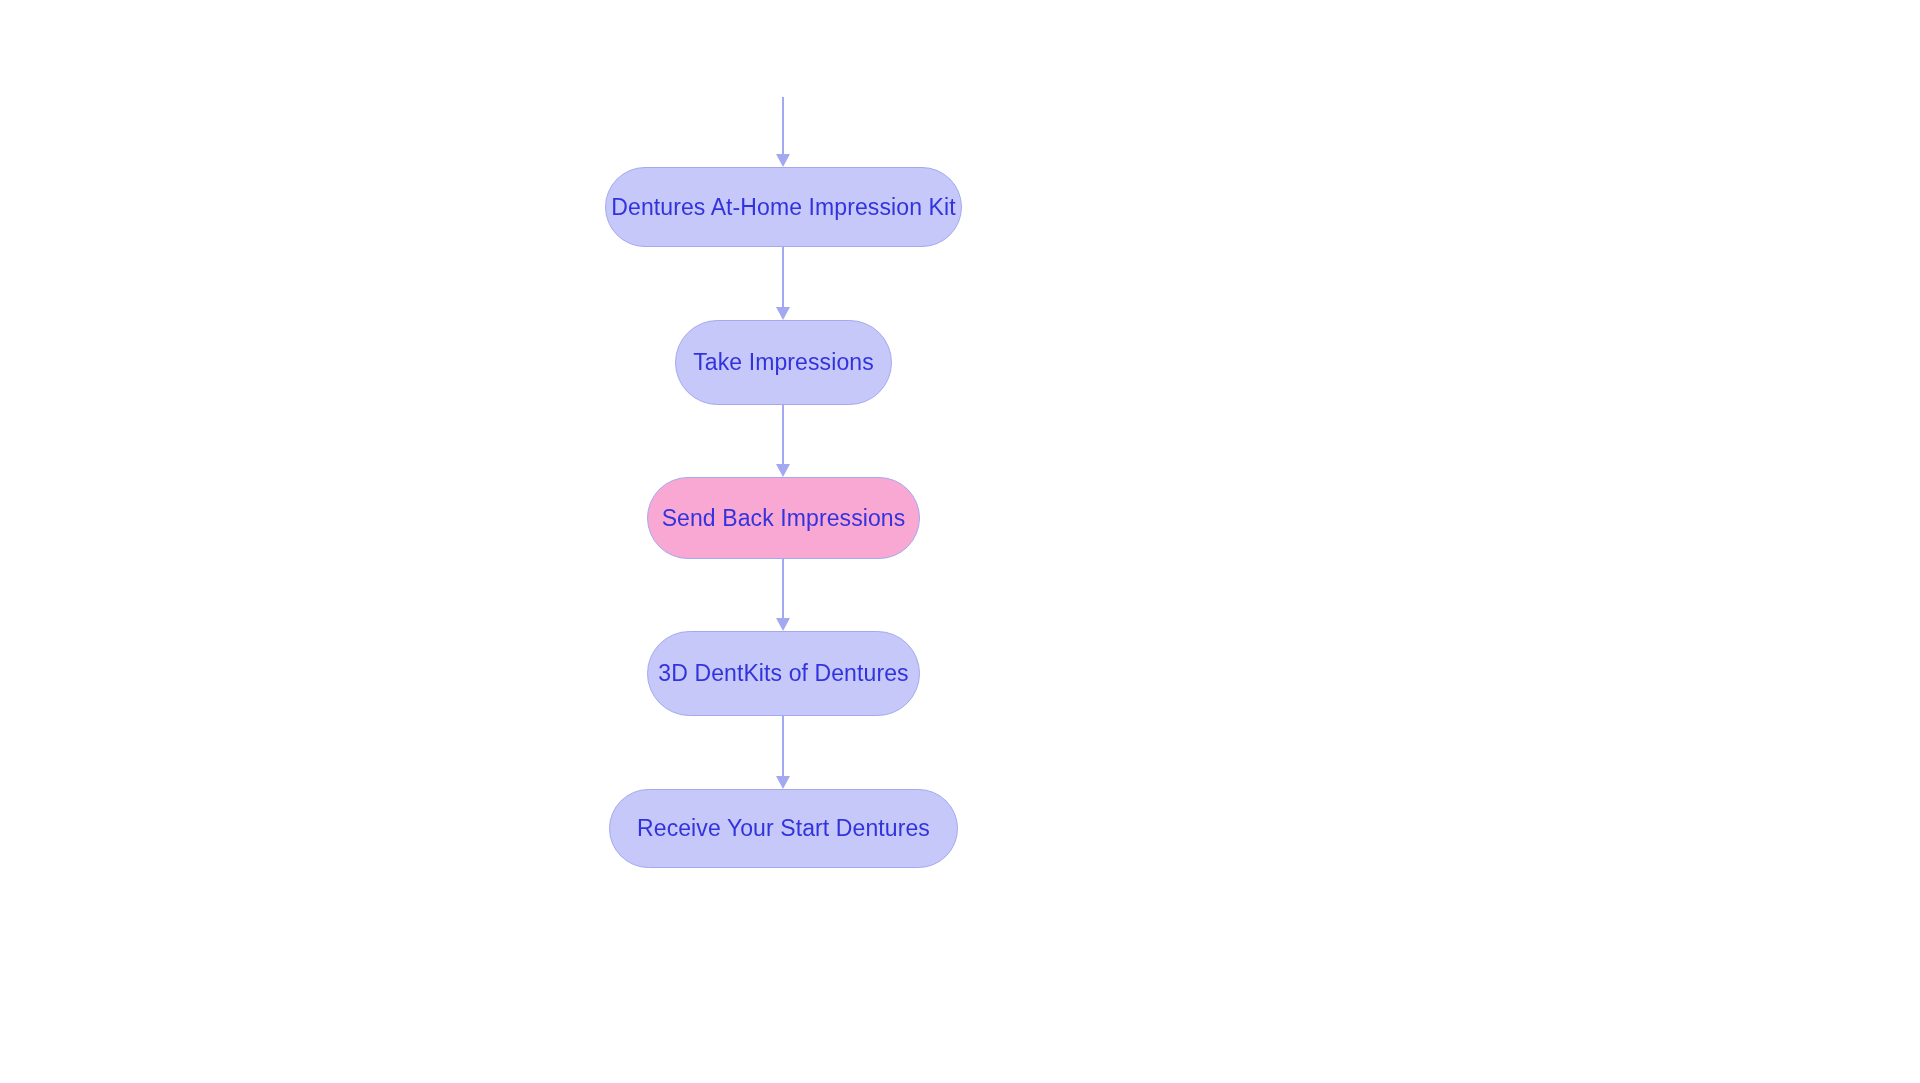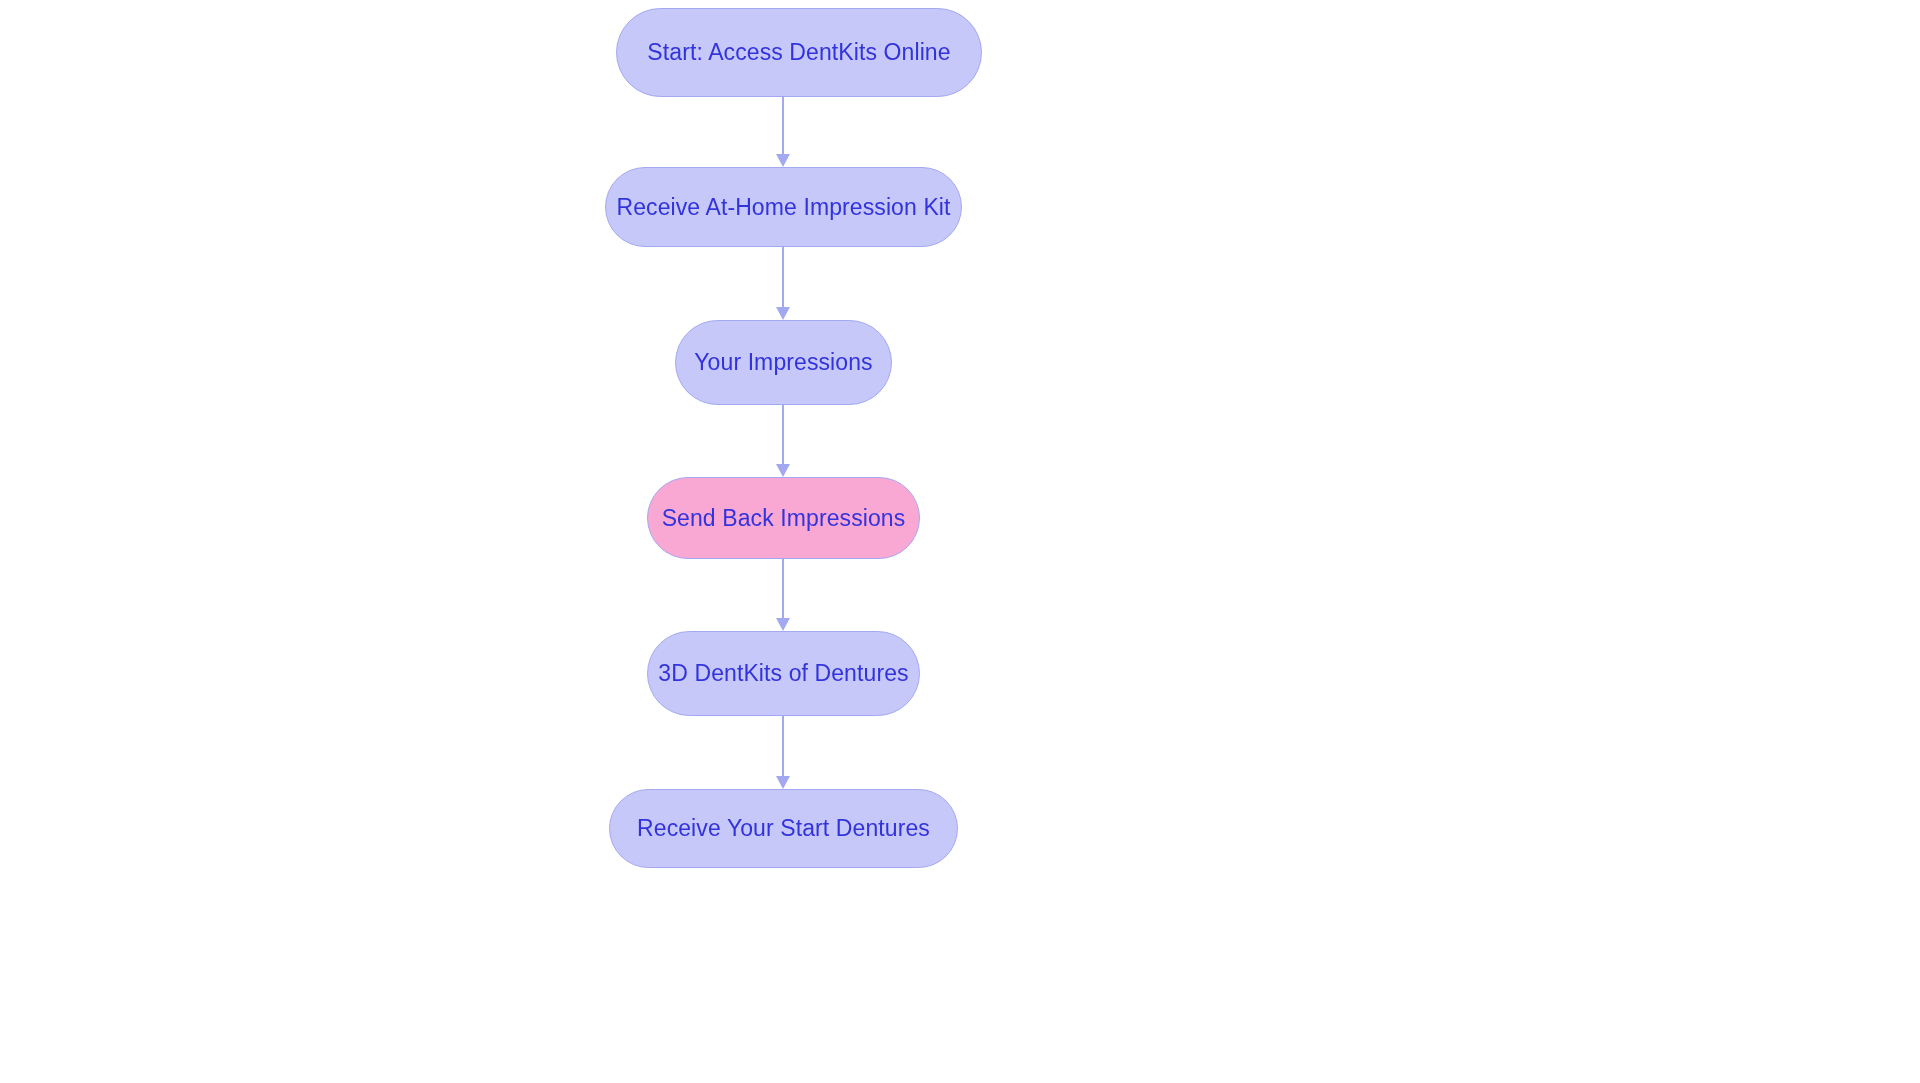--- a/index.html
+++ b/index.html
@@ -86,28 +86,25 @@
       <div class="edge-arrow" style="top: 59px; border-top-color: rgb(163, 169, 240);"></div>
     </div>
     <div class="edge" style="left: 782px; top: 559px; width: 2px; height: 72px;">
       <div class="edge-line" style="height: 60px; background: rgb(163, 169, 240);"></div>
       <div class="edge-arrow" style="top: 59px; border-top-color: rgb(163, 169, 240);"></div>
     </div>
     <div class="edge" style="left: 782px; top: 716px; width: 2px; height: 73px;">
       <div class="edge-line" style="height: 61px; background: rgb(163, 169, 240);"></div>
       <div class="edge-arrow" style="top: 60px; border-top-color: rgb(163, 169, 240);"></div>
     </div>
-    <div class="node" style="left: 616px; top: 8px; width: 366px; height: 89px; background: rgb(197, 200, 248); border-color: rgb(163, 169, 240); border-radius: 44.5px;">
-      <span class="node-label" style="color: rgb(51, 51, 221);">Start: Access DentKits Online</span>
-    </div>
     <div class="node" style="left: 605px; top: 167px; width: 357px; height: 80px; background: rgb(197, 200, 248); border-color: rgb(163, 169, 240); border-radius: 40px;">
-      <span class="node-label" style="color: rgb(51, 51, 221);">Receive At-Home Impression Kit</span>
+      <span class="node-label" style="color: rgb(51, 51, 221);">Dentures At-Home Impression Kit</span>
     </div>
     <div class="node" style="left: 675px; top: 320px; width: 217px; height: 85px; background: rgb(197, 200, 248); border-color: rgb(163, 169, 240); border-radius: 42.5px;">
-      <span class="node-label" style="color: rgb(51, 51, 221);">Your Impressions</span>
+      <span class="node-label" style="color: rgb(51, 51, 221);">Take Impressions</span>
     </div>
     <div class="node" style="left: 647px; top: 477px; width: 273px; height: 82px; background: #f9a8d4; border-color: rgb(163, 169, 240); border-radius: 41px;">
       <span class="node-label" style="color: rgb(51, 51, 221);">Send Back Impressions</span>
     </div>
     <div class="node" style="left: 647px; top: 631px; width: 273px; height: 85px; background: rgb(197, 200, 248); border-color: rgb(163, 169, 240); border-radius: 42.5px;">
       <span class="node-label" style="color: rgb(51, 51, 221);">3D DentKits of Dentures</span>
     </div>
     <div class="node" style="left: 609px; top: 789px; width: 349px; height: 79px; background: rgb(197, 200, 248); border-color: rgb(163, 169, 240); border-radius: 39.5px;">
       <span class="node-label" style="color: rgb(51, 51, 221);">Receive Your Start Dentures</span>
     </div>

